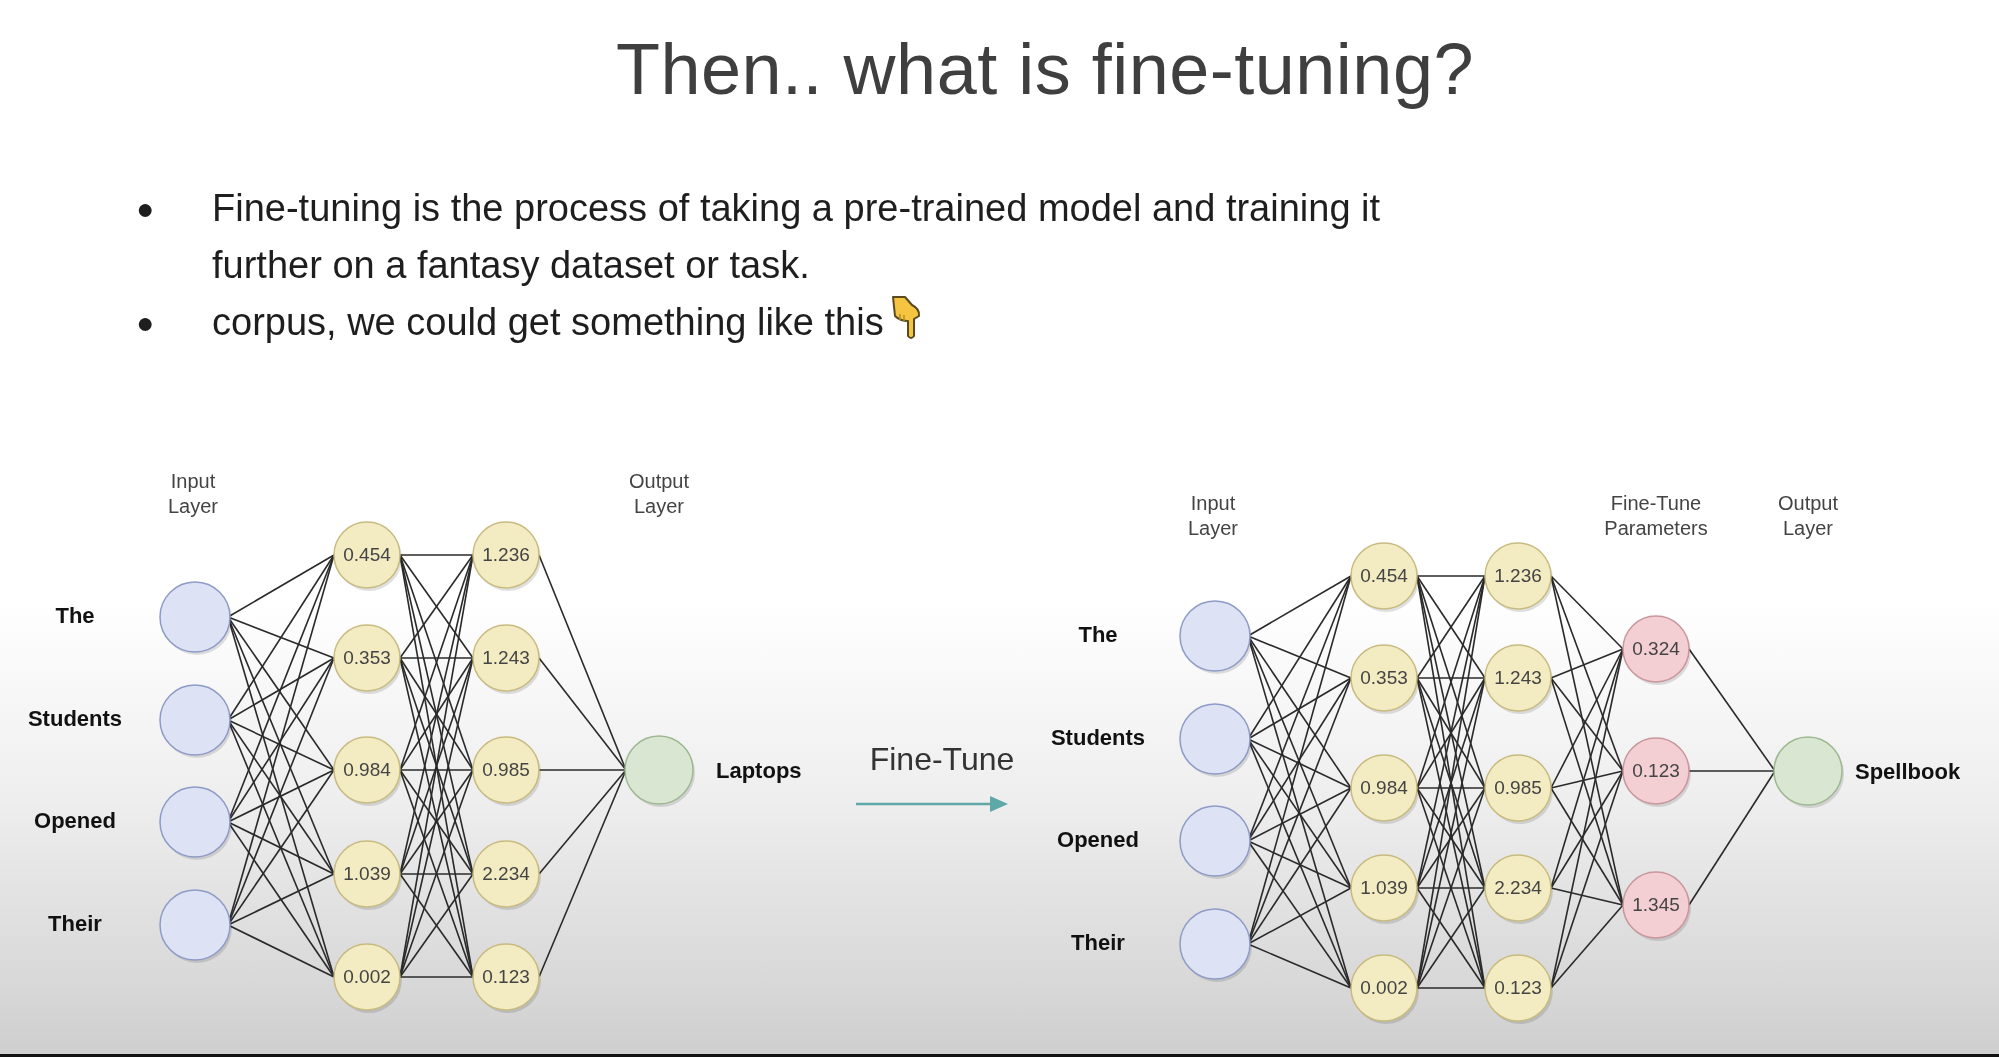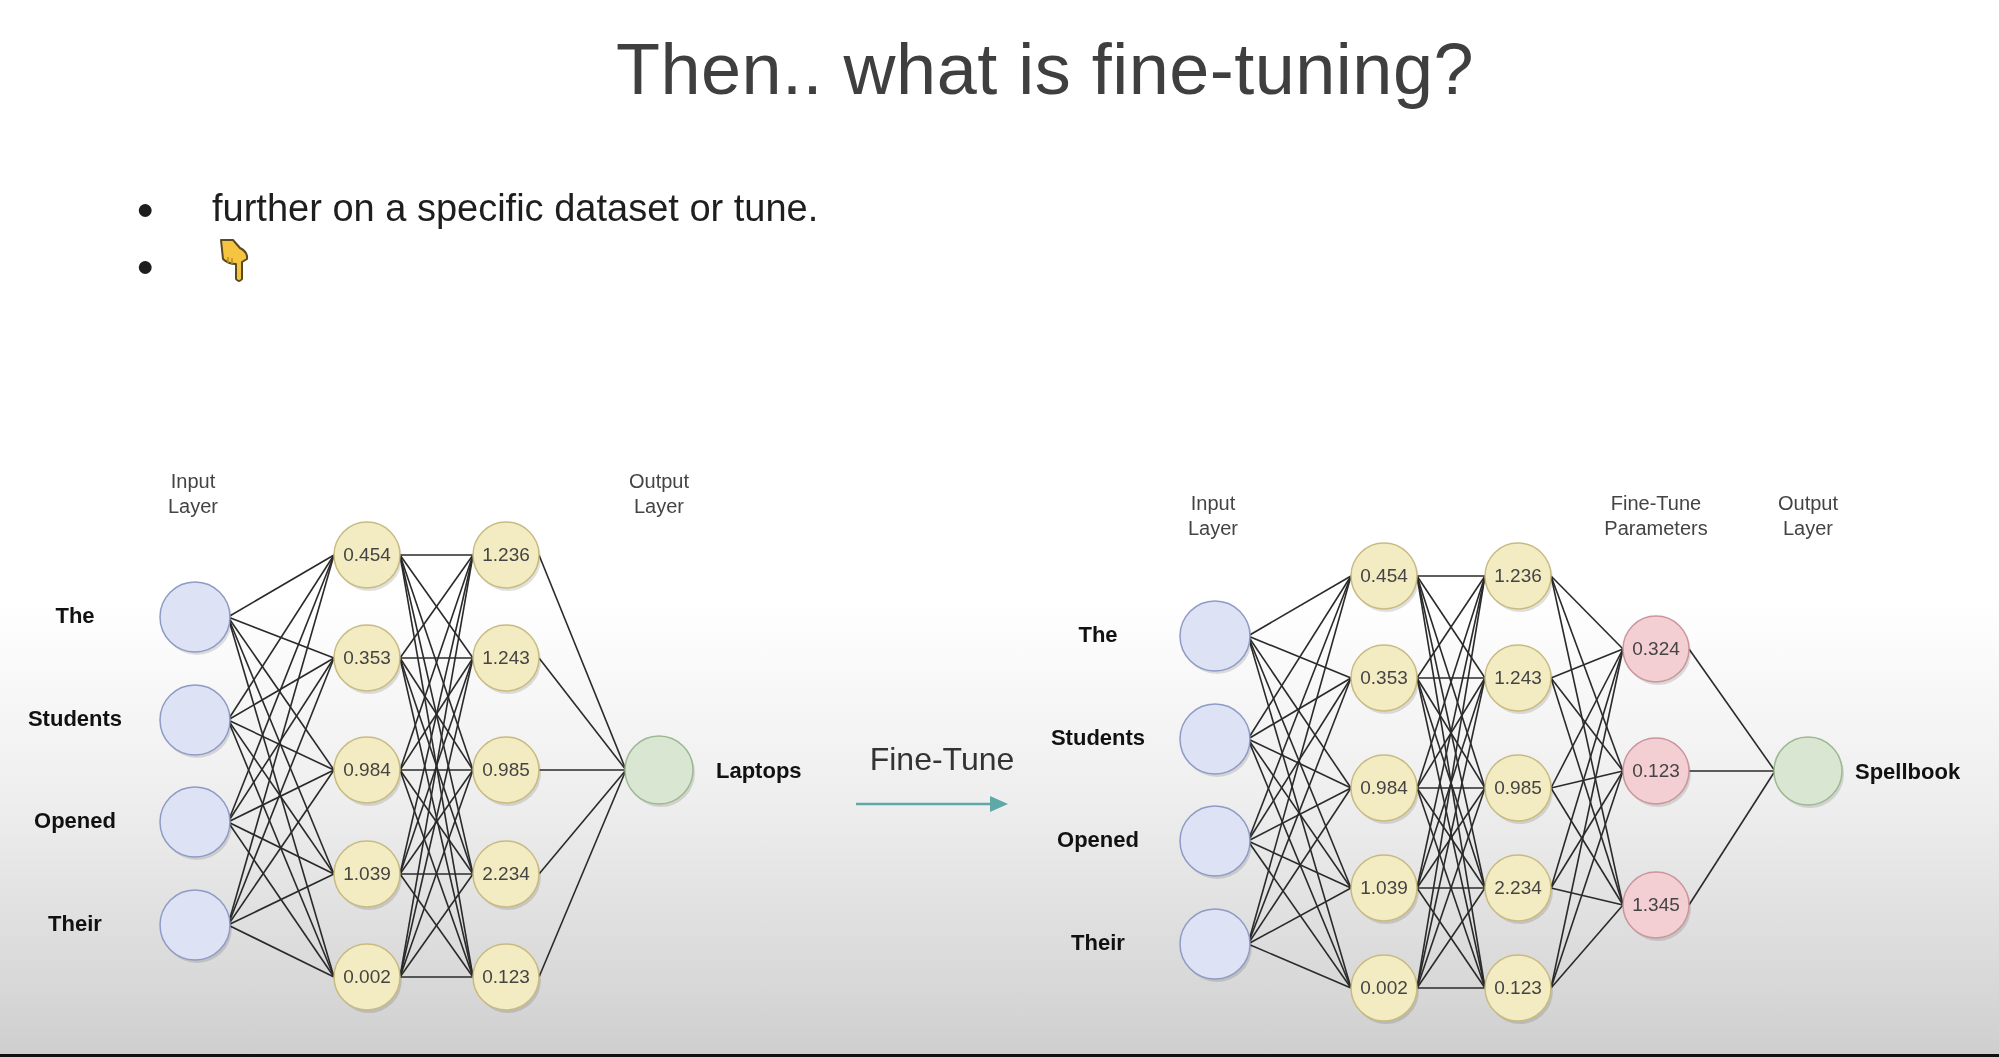--- a/index.html
+++ b/index.html
@@ -16,25 +16,26 @@
   .bottom-bar { position:absolute; left:0; bottom:0; width:1999px; height:3px; background:#111; }
 </style>
 </head>
 <body>
 
 <div class="title">Then.. what is fine-tuning?</div>
 
 <div class="bullets">
   <div class="bullet">
     <span class="dot">●</span>
-    <div>further on a specific dataset or tune.</div>
+    <div>Fine-tuning is the process of taking a pre-trained model and training it</div>
+    <div>further on a fantasy dataset or task.</div>
   </div>
   <div class="bullet">
     <span class="dot">●</span>
-    <div><span class="emoji"><svg width="34" height="46" viewBox="0 0 34 46">
+    <div><span>corpus, we could get something like this</span><span class="emoji"><svg width="34" height="46" viewBox="0 0 34 46">
             <path d="M3 3 L15 3 L22 11 Q30 15 29 22 L24 25 L24 42 Q21 46 18 42 L18 27 Q10 27 5 22 Z" fill="#f5c542" stroke="#5a4a20" stroke-width="2" stroke-linejoin="round"></path>
             <path d="M10 20 L10 26 M14 21 L14 27" stroke="#b58f22" stroke-width="1.5"></path>
           </svg></span></div>
   </div>
 </div>
 
 <svg class="diagram" id="diagram" width="1999" height="1057">
     <line x1="228" y1="617" x2="334" y2="555" stroke="#2a2a2a" stroke-width="1.6"></line>
     <line x1="228" y1="617" x2="334" y2="658" stroke="#2a2a2a" stroke-width="1.6"></line>
     <line x1="228" y1="617" x2="334" y2="770" stroke="#2a2a2a" stroke-width="1.6"></line>

